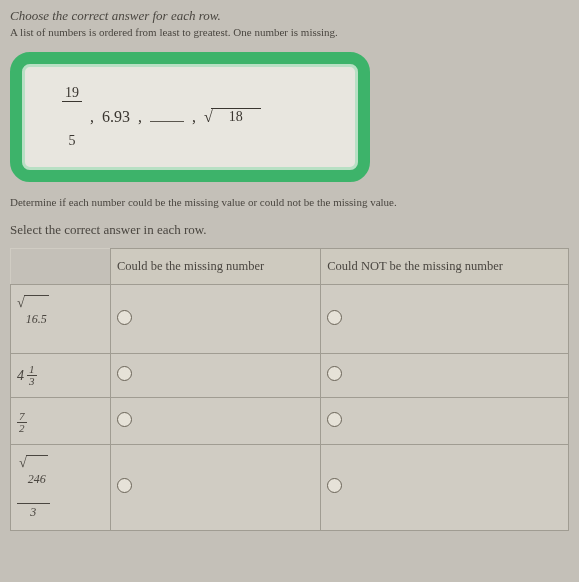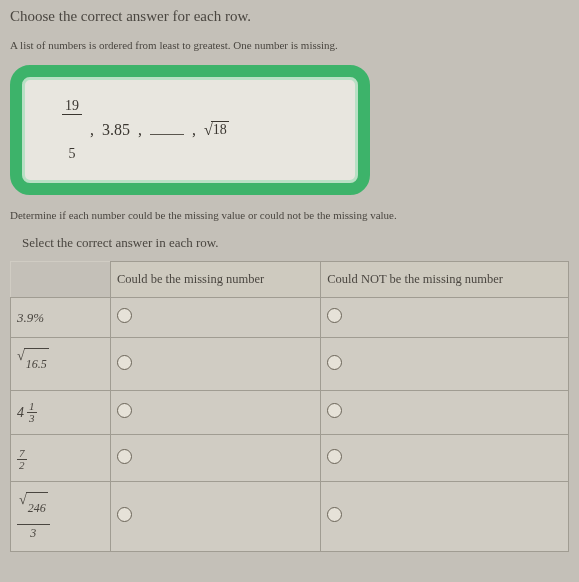--- a/index.html
+++ b/index.html
@@ -6,79 +6,79 @@
   body {
     width: 579px;
     height: 582px;
     background: #c4c0b8;
     font-family: Georgia, 'Times New Roman', serif;
     color: #4a4640;
     padding: 8px 10px;
     font-size: 13px;
     overflow: hidden;
   }
-  .instruction { margin-bottom: 14px; font-size: 15px; }
+  .instruction { font-style: italic; margin-bottom: 2px; font-size: 13px; }
   .desc { margin-bottom: 14px; font-size: 11px; }
   .highlight-box {
     border: 12px solid #3db36a;
     border-radius: 20px;
     background: #e8e6df;
     padding: 22px 40px;
     width: 360px;
     margin-bottom: 14px;
     font-size: 16px;
     color: #3a3630;
     box-shadow: inset 0 0 0 3px #b8e0c4;
   }
   .highlight-box .content { display: flex; align-items: center; gap: 8px; }
   .frac { display: inline-flex; flex-direction: column; align-items: center; font-size: 14px; line-height: 1.05; gap: 32px; }
   .frac .num { border-bottom: 1.5px solid #3a3630; padding: 0 3px; }
   .frac .den { padding: 0 3px; }
   .blank { display: inline-block; border-bottom: 1.5px solid #5a564e; width: 34px; height: 10px; }
   .sqrt { display: inline-flex; align-items: flex-start; }
   .sqrt .radical { font-size: 16px; margin-right: -2px; }
-  .sqrt .radicand { border-top: 1.5px solid #3a3630; padding: 0 2px; font-size: 14px; }
-  .sub-instruction { margin-bottom: 10px; font-size: 13px; margin-left: 12px; }
+  .sqrt .radicand { border-top: 1.5px solid #3a3630; padding: 0 18px; font-size: 14px; }
+  .sub-instruction { margin-bottom: 10px; font-size: 13px; }
   table { border-collapse: collapse; width: 100%; background: #d0ccc3; }
   th, td { border: 1px solid #a09c92; padding: 10px 6px; text-align: left; vertical-align: middle; }
   th { font-weight: normal; font-size: 12.5px; background: #cecabf; }
   th.corner { border-top: none; border-left: none; background: #c4c0b8; }
   td.rowlabel { font-size: 13px; width: 100px; font-style: italic; }
   .radio {
     display: inline-block; width: 15px; height: 15px;
     border: 1.5px solid #6a6458; border-radius: 50%;
     background: #e6e2d8;
   }
   .mfrac { display: inline-flex; align-items: center; gap: 3px; }
   .mfrac .whole { font-size: 14px; }
   .smfrac { display: inline-flex; flex-direction: column; align-items: center; font-size: 11px; line-height: 1; }
   .smfrac .n { border-bottom: 1px solid #4a4640; padding: 0 2px; }
   .smfrac .d { padding: 0 2px; }
   .sqrt-sm { display: inline-flex; align-items: flex-start; }
   .sqrt-sm .radical { font-size: 14px; margin-right: -1px; }
-  .sqrt-sm .radicand { border-top: 1px solid #4a4640; padding: 8px 2px; font-size: 12px; }
+  .sqrt-sm .radicand { border-top: 1px solid #4a4640; padding: 16px 2px; font-size: 12px; }
   .sqrt-frac { display: inline-flex; flex-direction: column; align-items: center; }
   .sqrt-frac .top { border-bottom: 1px solid #4a4640; padding: 0 2px; }
   .sqrt-frac .bot { font-size: 12px; padding-top: 1px; }
 </style>
 </head>
 <body>
 
 <div class="instruction">Choose the correct answer for each row.</div>
 
 <div class="desc">A list of numbers is ordered from least to greatest. One number is missing.</div>
 
 <div class="highlight-box">
   <div class="content">
     <span class="frac">
       <span class="num">19</span>
       <span class="den">5</span>
     </span>
     <span>,</span>
-    <span>3.85</span>
+    <span>6.93</span>
     <span>,</span>
     <span class="blank"></span>
     <span>,</span>
     <span class="sqrt">
       <span class="radical">√</span>
       <span class="radicand">18</span>
     </span>
   </div>
 </div>
 
@@ -86,25 +86,20 @@
 <div class="sub-instruction">Select the correct answer in each row.</div>
 
 <table>
   <tbody>
       <tr>
     <th class="corner"></th>
     <th>Could be the missing number</th>
     <th>Could NOT be the missing number</th>
   </tr>
 
-  <tr>
-    <td class="rowlabel">3.9%</td>
-    <td><span class="radio"></span></td>
-    <td><span class="radio"></span></td>
-  </tr>
 
   <tr>
     <td class="rowlabel">
       <span class="sqrt-sm">
         <span class="radical">√</span>
         <span class="radicand">16.5</span>
       </span>
     </td>
     <td><span class="radio"></span></td>
     <td><span class="radio"></span></td>

